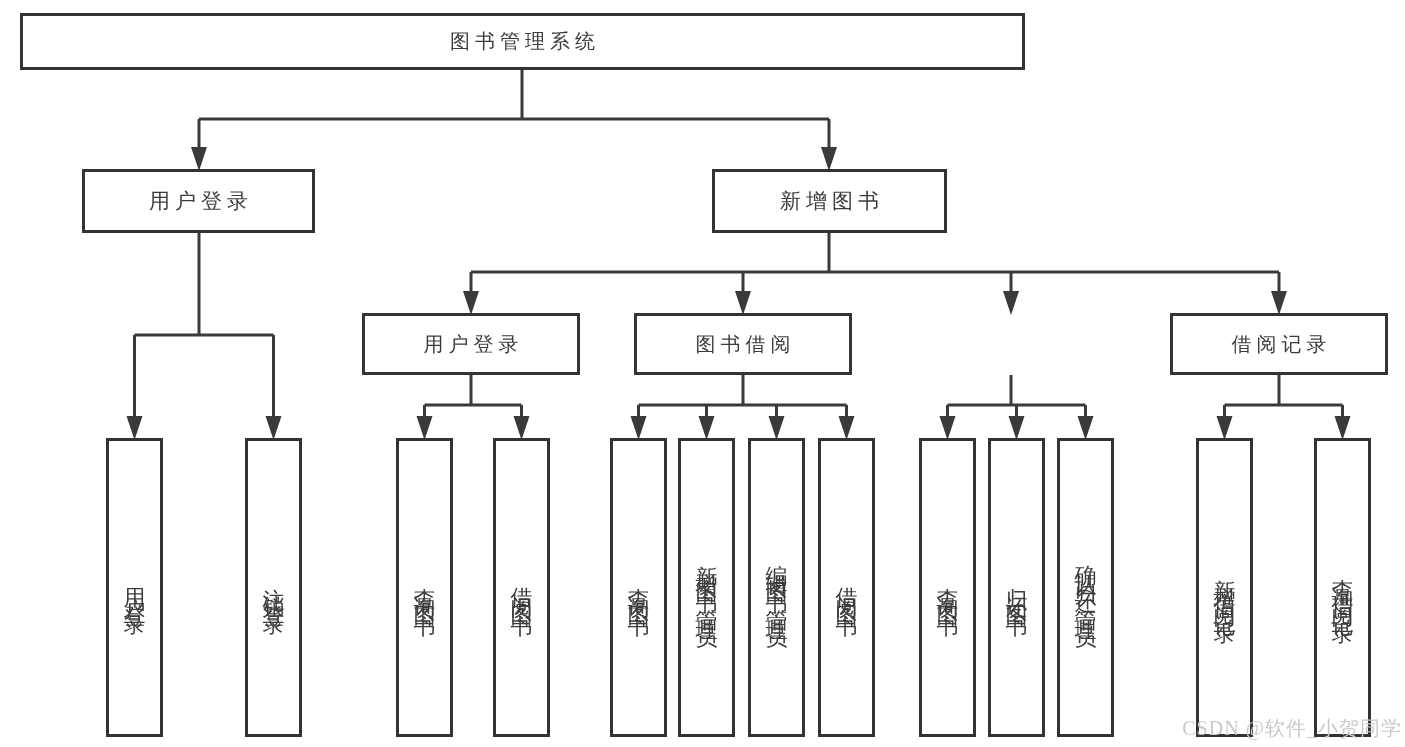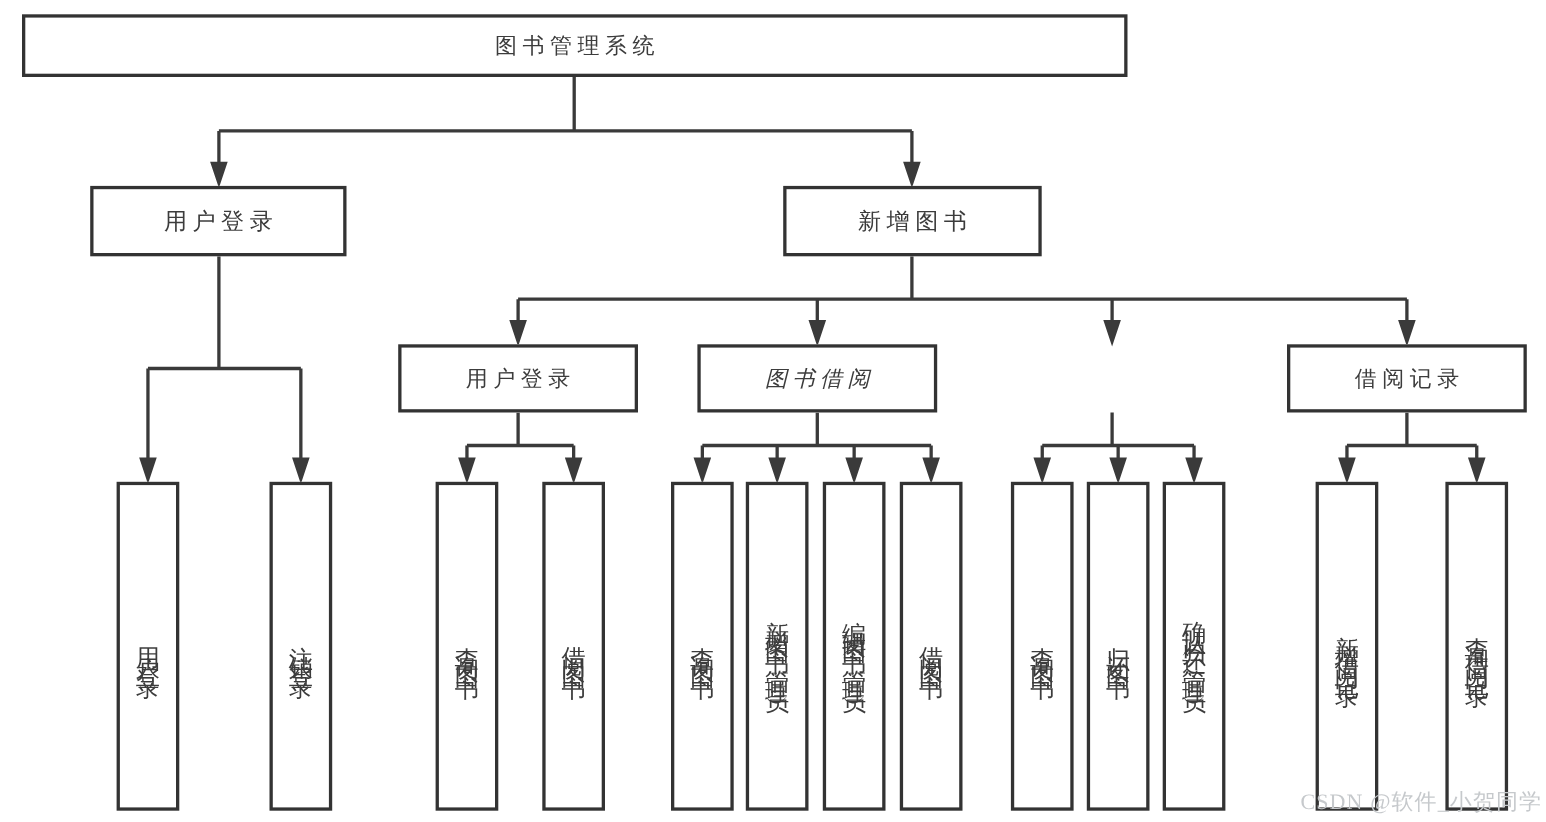--- a/index.html
+++ b/index.html
@@ -121,21 +121,21 @@
       M1216.5,416 L1232.5,416 L1224.5,440 Z
       M1334.5,416 L1350.5,416 L1342.5,440 Z"></path>
   </svg>
 
   <div class="node hnode" style="left:20px; top:13px; width:1005px; height:57px;">图书管理系统</div>
 
   <div class="node hnode l2" style="left:82px; top:169px; width:233px; height:64px;">用户登录</div>
   <div class="node hnode l2" style="left:712px; top:169px; width:235px; height:64px;">新增图书</div>
 
   <div class="node hnode" style="left:362px; top:313px; width:218px; height:62px;">用户登录</div>
-  <div class="node hnode" style="left:634px; top:313px; width:218px; height:62px;font-style:italic;">图书借阅</div>
+  <div class="node hnode" style="left:634px; top:313px; width:218px; height:62px;">图书借阅</div>
   <div class="node hnode" style="left:1170px; top:313px; width:218px; height:62px;">借阅记录</div>
 
   <div class="node vnode" style="left:106px; top:438px; width:57px; height:299px;">
     <span class="vtext">用户登录</span>
   </div>
   <div class="node vnode" style="left:245px; top:438px; width:57px; height:299px;">
     <span class="vtext">注销登录</span>
   </div>
 
   <div class="node vnode" style="left:396px; top:438px; width:57px; height:299px;">

